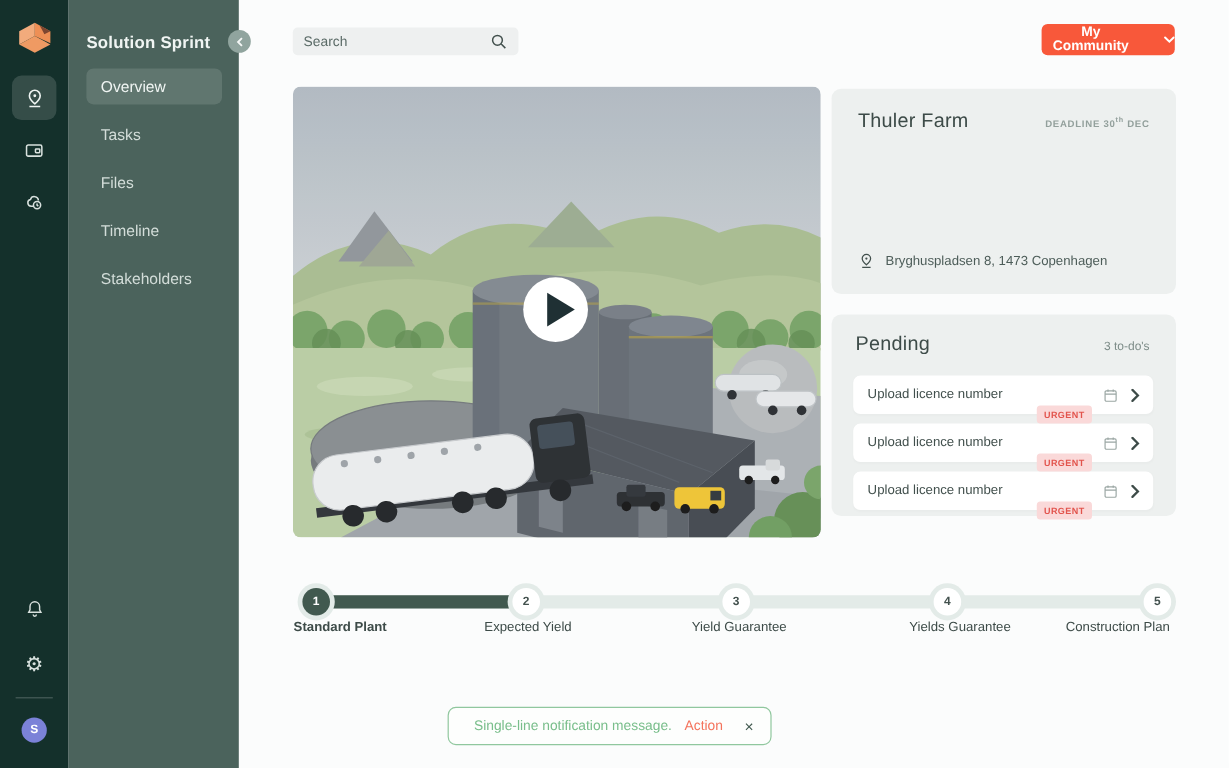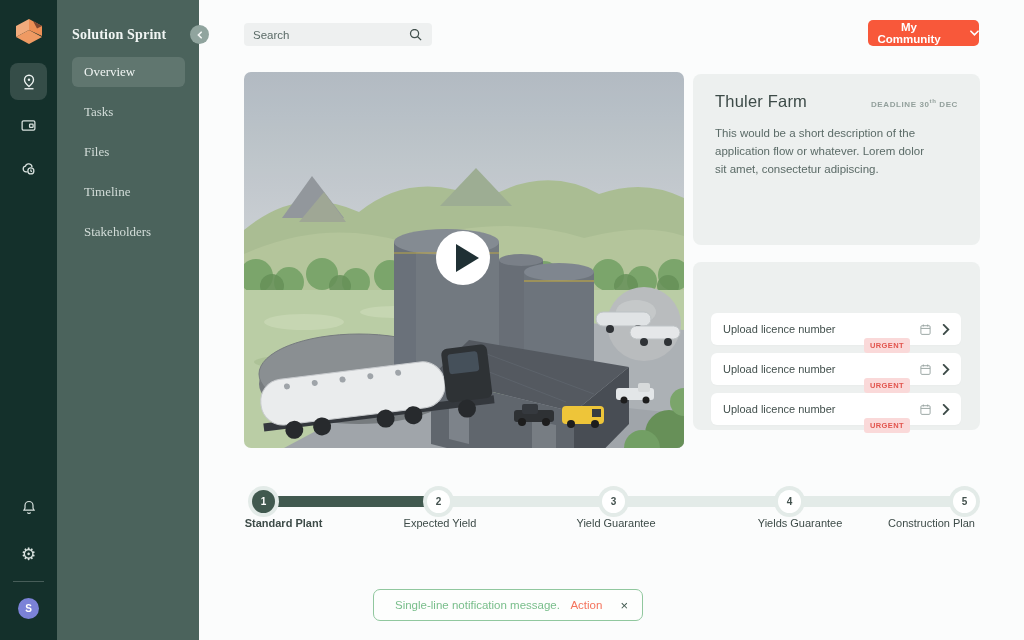--- a/index.html
+++ b/index.html
@@ -10,21 +10,21 @@
   .rail { position:absolute; left:0; top:0; width:57px; height:640px; background:#14302b; z-index:5; }
   .rail-logo { position:absolute; left:11px; top:14px; width:36px; height:34px; }
   .rail-icon-box { position:absolute; left:10px; top:63px; width:37px; height:37px;
      border-radius:8px; background:rgba(255,255,255,.14); display:flex; align-items:center; justify-content:center; color:#eef4f2; cursor:pointer; }
   .rail-icon { position:absolute; left:0; width:57px; display:flex; justify-content:center; color:#d8e1de; cursor:pointer; }
   .rail-divider { position:absolute; left:13px; top:581px; width:31px; height:1px; background:rgba(255,255,255,.22); }
   .rail-avatar { position:absolute; left:18px; top:598px; width:21px; height:21px; border-radius:50%;
      background:#7b82d8; color:#fff; font-size:10px; font-weight:bold; display:flex; align-items:center; justify-content:center; cursor:pointer; }
 
   
-  .panel { position:absolute; left:57px; top:0; width:142px; height:640px; background:#4b635c; z-index:4;font-family:Liberation Serif, serif; }
+  .panel { position:absolute; left:57px; top:0; width:142px; height:640px; background:#4b635c; z-index:4; }
   .panel-title { position:absolute; left:15px; top:27px; font-size:14px; font-weight:bold; color:#f0f5f3; letter-spacing:.2px; }
   .menu { position:absolute; left:15px; top:57px; width:113px; }
   .menu-item { height:30px; margin-bottom:10px; display:flex; align-items:center; padding-left:12px;
      border-radius:6px; font-size:13px; color:#d3ddd9; cursor:pointer; }
   .menu-item.active { background:rgba(255,255,255,.12); color:#f0f5f3; }
   .collapse-btn { position:absolute; left:190px; top:25px; width:19px; height:19px; border-radius:50%;
      background:#90a49e; color:#f4f7f6; display:flex; align-items:center; justify-content:center; z-index:6; cursor:pointer; }
 
   
   .search-box { position:absolute; left:244px; top:23px; width:188px; height:23px; background:#eef0f0;
@@ -309,24 +309,37 @@
         <polygon points="212,172 212,200 235,186" fill="#1f3034"></polygon>
       </g>
     </svg>
   </div>
 
   <div class="card card-project">
     <div class="card-head">
       <div class="card-title">Thuler Farm</div>
       <div class="deadline"><span>DEADLINE 30</span><sup>th</sup><span> DEC</span></div>
     </div>
-    <div class="card-desc">This would be a short description of the application flow or whatever. Lorem dolor sit amet, consectetur adipiscing.</div>
+    <div class="card-address">
+      <span class="ic">
+        <svg width="14" height="15" viewBox="0 0 24 24" fill="none" stroke="currentColor" stroke-width="1.8">
+          <path d="M12 2.5a6 6 0 0 1 6 6c0 4-6 9-6 9s-6-5-6-9a6 6 0 0 1 6-6z"></path>
+          <circle cx="12" cy="8.5" r="1.6" fill="currentColor" stroke="none"></circle>
+          <line x1="6" y1="21" x2="18" y2="21"></line>
+        </svg>
+      </span>
+      <span>Bryghuspladsen 8, 1473 Copenhagen</span>
+    </div>
   </div>
 
   <div class="card card-pending">
+    <div class="pending-head">
+      <div class="card-title">Pending</div>
+      <div class="pending-count">3 to-do's</div>
+    </div>
     <div class="todo-list">
       <div class="todo-row">
         <span class="todo-label">Upload licence number</span>
         <span class="todo-badge">URGENT</span>
         <span class="todo-cal">
           <svg width="13" height="13" viewBox="0 0 24 24" fill="none" stroke="currentColor" stroke-width="1.8">
               <rect x="3.5" y="5" width="17" height="16" rx="2"></rect>
               <line x1="3.5" y1="10" x2="20.5" y2="10"></line>
               <line x1="8" y1="2.8" x2="8" y2="6.5"></line>
               <line x1="16" y1="2.8" x2="16" y2="6.5"></line>

